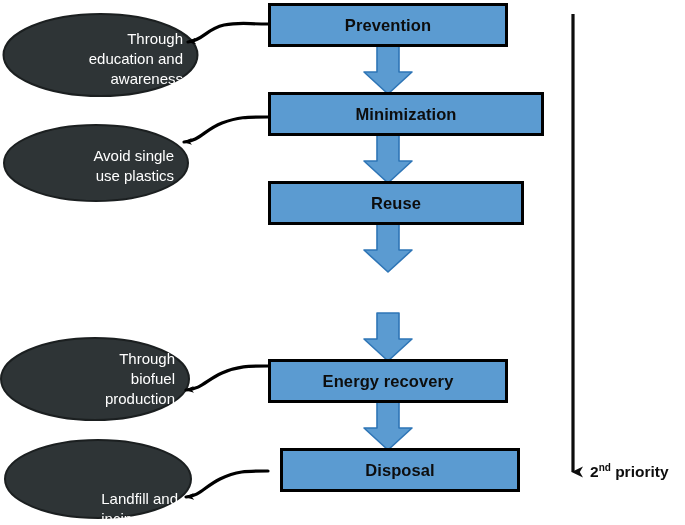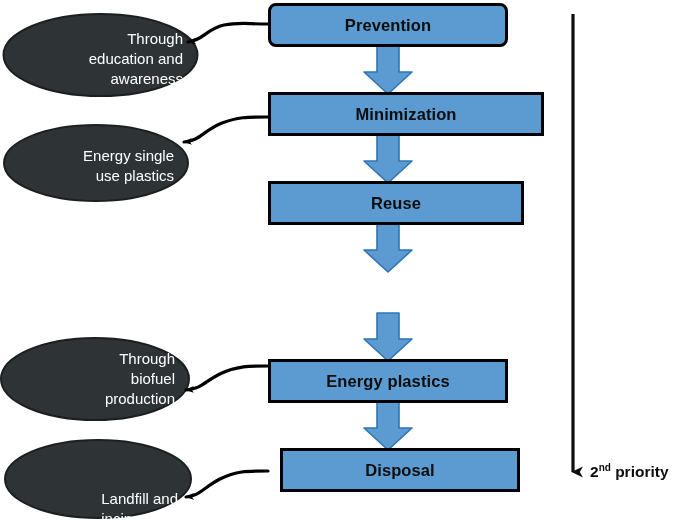--- a/index.html
+++ b/index.html
@@ -97,40 +97,40 @@
     <g>
       <path d="M377,313 L399,313 L399,339 L412,339 L388,361 L364,339 L377,339 Z" fill="#5B9BD1" stroke="#2E75B6" stroke-width="1.6" stroke-linejoin="round"></path>
     </g>
     <g>
       <path d="M377,402 L399,402 L399,428 L412,428 L388,450 L364,428 L377,428 Z" fill="#5B9BD1" stroke="#2E75B6" stroke-width="1.6" stroke-linejoin="round"></path>
     </g>
 
     <line x1="573" y1="14" x2="573" y2="472" stroke="#0d0d0d" stroke-width="3.2" marker-end="url(#axis-arrow)"></line>
   </svg>
 
-  <div class="stage-box" style="left:268px; top:3px; width:240px; height:44px;border-radius:8px;">
+  <div class="stage-box" style="left:268px; top:3px; width:240px; height:44px;">
     <span class="stage-label">Prevention</span>
   </div>
   <div class="stage-box" style="left:268px; top:92px; width:276px; height:44px;">
     <span class="stage-label">Minimization</span>
   </div>
   <div class="stage-box" style="left:268px; top:181px; width:256px; height:44px;">
     <span class="stage-label">Reuse</span>
   </div>
   <div class="stage-box" style="left:268px; top:359px; width:240px; height:44px;">
-    <span class="stage-label">Energy plastics</span>
+    <span class="stage-label">Energy recovery</span>
   </div>
   <div class="stage-box" style="left:268px; top:448px; width:240px; height:44px;margin-left:12px;">
     <span class="stage-label">Disposal</span>
   </div>
 
   <div class="note-text" style="left:18px; top:29px; width:165px;">Through
 education and
 awareness</div>
-  <div class="note-text" style="left:18px; top:146px; width:156px;">Energy single
+  <div class="note-text" style="left:18px; top:146px; width:156px;">Avoid single
 use plastics</div>
   <div class="note-text" style="left:15px; top:349px; width:160px;">Through
 biofuel
 production</div>
   <div class="note-text" style="left:18px; top:461px; width:160px;margin-top:28px;">Landfill and
 incineration</div>
 
   <div class="priority-label" style="left:590px; top:463px;">
     <span>2</span><sup>nd</sup><span> priority</span>
   </div>

